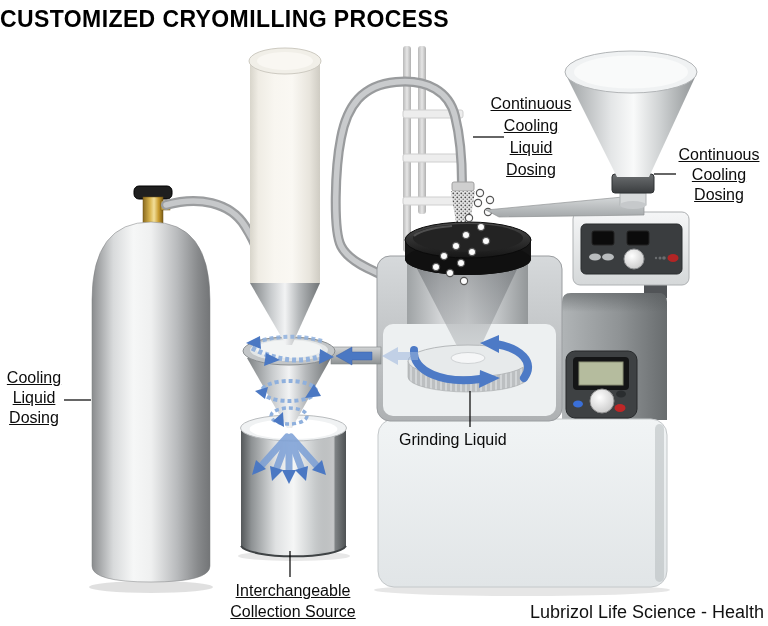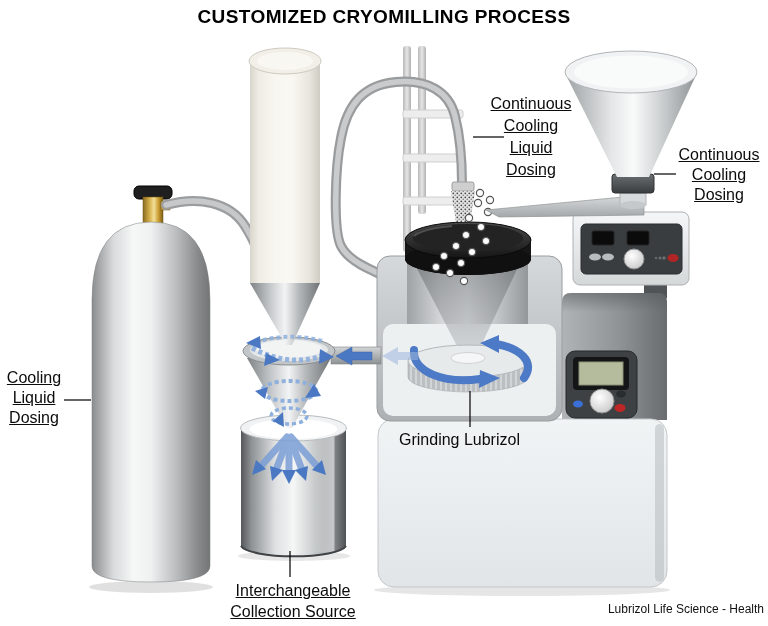--- a/index.html
+++ b/index.html
@@ -2,28 +2,28 @@
 <html><head>
 <meta charset="utf-8">
 <style>
   html,body{margin:0;padding:0;background:#fff;}
   .stage{position:relative;width:768px;height:626px;background:#ffffff;overflow:hidden;
          font-family:"Liberation Sans","DejaVu Sans",sans-serif;color:#000;}
   .stage svg{position:absolute;left:0;top:0;}
   .lbl{position:absolute;font-size:16px;line-height:21px;color:#0b0b0b;}
   .lbl .ln{display:block;}
   .center{text-align:center;text-decoration:underline;}
-  #title{position:absolute;left:0;right:0;top:6px;text-align:center;
-         font-size:19px;font-weight:bold;letter-spacing:.4px;color:#000;}
+  #title{position:absolute;left:0;right:0;top:6px;text-align:left;
+         font-size:23px;font-weight:bold;letter-spacing:.4px;color:#000;}
   #lbl-source{left:2px;top:368px;width:64px;line-height:20px;}
   #lbl-ccld{left:481px;top:93px;width:100px;line-height:22px;}
   #lbl-cmd{left:669px;top:145px;width:100px;line-height:20px;}
   #lbl-grind{left:399px;top:429px;width:170px;}
   #lbl-vessel{left:213px;top:580px;width:160px;line-height:21px;}
-  #footer{position:absolute;right:4px;top:602px;font-size:12px;color:#111;}
+  #footer{position:absolute;right:4px;top:602px;font-size:18px;color:#111;}
 </style>
 </head>
 <body>
 
 <div class="stage">
 
 <svg width="768" height="626" viewBox="0 0 768 626">
   <defs>
     <linearGradient id="gMetalV" x1="0" y1="0" x2="1" y2="0">
       <stop offset="0" stop-color="#8a8c8e"></stop>
@@ -356,21 +356,21 @@
   <span class="ln">Liquid</span>
   <span class="ln">Dosing</span>
 </div>
 
 <div class="lbl center" id="lbl-cmd">
   <span class="ln">Continuous</span>
   <span class="ln">Cooling</span>
   <span class="ln">Dosing</span>
 </div>
 
-<div class="lbl" id="lbl-grind">Grinding Lubrizol</div>
+<div class="lbl" id="lbl-grind">Grinding Liquid</div>
 
 <div class="lbl center" id="lbl-vessel">
   <span class="ln">Interchangeable</span>
   <span class="ln">Collection Source</span>
 </div>
 
 <div id="footer">Lubrizol Life Science - Health</div>
 
 </div>
 

